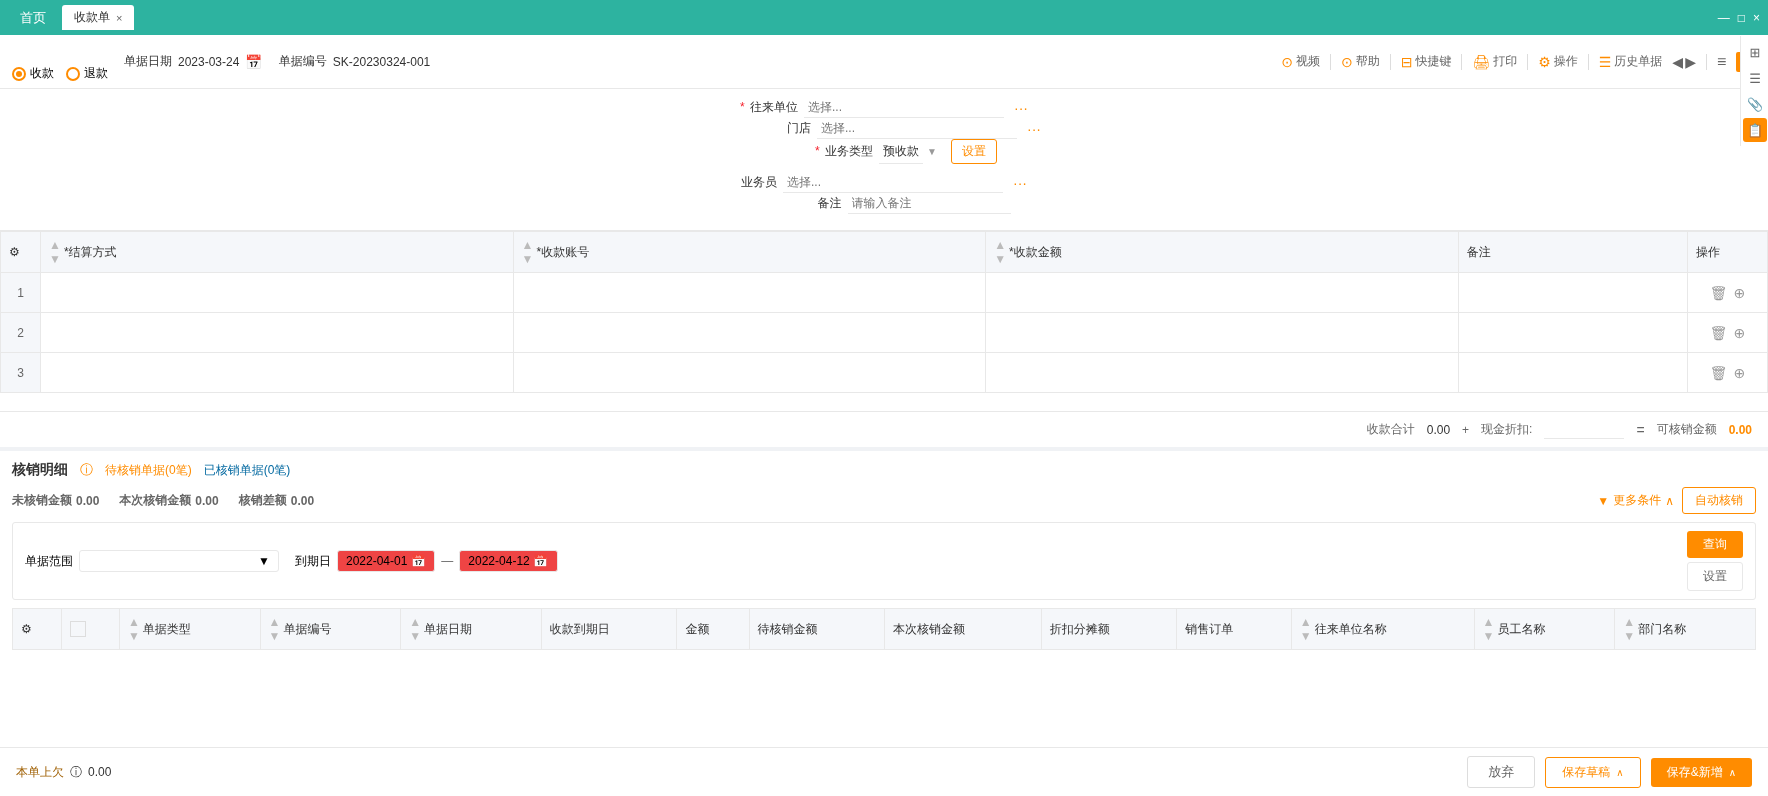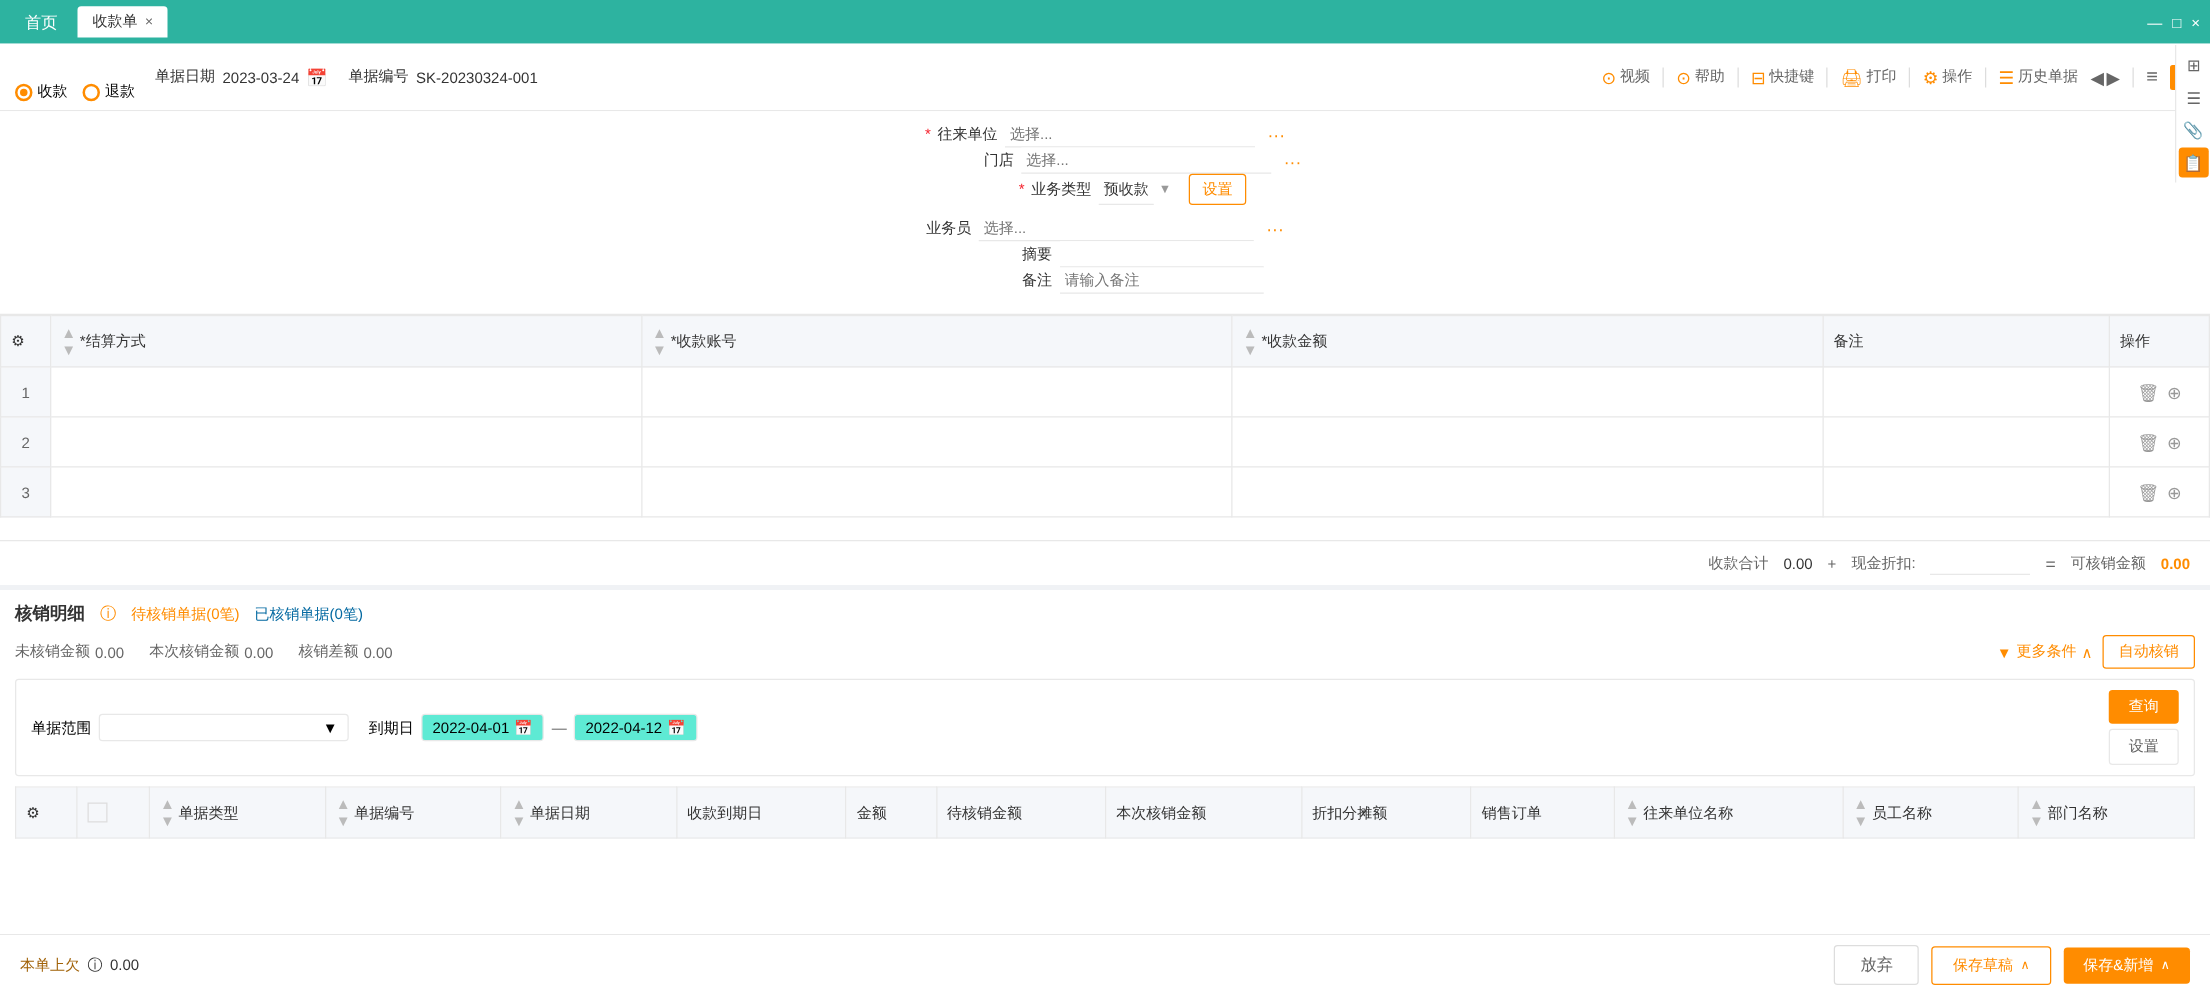--- a/index.html
+++ b/index.html
@@ -95,40 +95,40 @@
     .eq-sign { color: #666; font-size: 14px; }
 
     
     .verify-section { background: white; border-top: 4px solid #f0f2f5; padding: 10px 12px 6px; }
     .verify-header { display: flex; align-items: center; gap: 12px; margin-bottom: 8px; }
     .verify-title { font-size: 14px; font-weight: bold; color: #333; }
     .verify-info-icon { color: #ff8c00; cursor: pointer; font-size: 13px; }
     .verify-tab { color: #ff8c00; cursor: pointer; font-size: 12px; }
     .verify-tab.inactive { color: #0369a1; }
     .verify-stats { display: flex; align-items: center; gap: 20px; margin-bottom: 8px; color: #666; }
-    .verify-stats-item { display: flex; align-items: center; gap: 4px; }
+    .verify-stats-item { display: flex; align-items: center; gap: 4px; font-weight: bold; }
     .verify-stats-right { margin-left: auto; display: flex; align-items: center; gap: 8px; }
     .more-conditions { color: #ff8c00; cursor: pointer; display: flex; align-items: center; gap: 4px; }
     .btn-auto-verify {
       background: white; border: 1px solid #ff8c00; color: #ff8c00;
       padding: 4px 12px; border-radius: 3px; cursor: pointer;
     }
 
     
     .filter-row { display: flex; align-items: center; gap: 16px; padding: 6px 0; border: 1px solid #e8e8e8; border-radius: 3px; padding: 8px 12px; margin-bottom: 8px; }
     .filter-field { display: flex; align-items: center; gap: 6px; }
     .filter-label { color: #000000; }
     .filter-select {
       display: flex; align-items: center; gap: 4px; border: 1px solid #e8e8e8;
       padding: 3px 8px; border-radius: 3px; min-width: 120px; cursor: pointer; background: white;
     }
     .filter-date { display: flex; align-items: center; gap: 6px; }
     .date-input {
       border: 1px solid #e8e8e8; padding: 3px 8px; border-radius: 3px;
-      display: flex; align-items: center; gap: 4px; cursor: pointer; background: #5eead4;
+      display: flex; align-items: center; gap: 4px; cursor: pointer; background: #ef4444;
     }
     .date-separator { color: #666; }
     .btn-query {
       background: #ff8c00; color: white; border: none; padding: 5px 16px;
       border-radius: 3px; cursor: pointer; margin-left: auto;
     }
     .btn-set {
       background: white; border: 1px solid #e8e8e8; color: #666; padding: 5px 12px;
       border-radius: 3px; cursor: pointer;
     }
@@ -299,24 +299,20 @@
       </div>
     </div>
     <div class="form-row">
 
       <div class="form-field" style="max-width:380px;">
         <span class="field-label">业务员</span>
         <input class="field-input" type="text" style="width: 220px;" placeholder="选择...">
         <span class="field-more">···</span>
       </div>
 
-      <div class="form-field" style="margin-left:60px; flex:1;">
-        <span class="field-label">摘要</span>
-        <input class="field-input" type="text" style="flex: 1 1 0%;">
-      </div>
 
       <div class="form-field" style="margin-left:60px; flex:1;">
         <span class="field-label">备注</span>
         <input class="field-input" type="text" style="flex: 1 1 0%;" placeholder="请输入备注">
       </div>
     </div>
   </div>
 
   <div class="table-container" style="max-height:180px; overflow:auto;">
     <table class="data-table">

